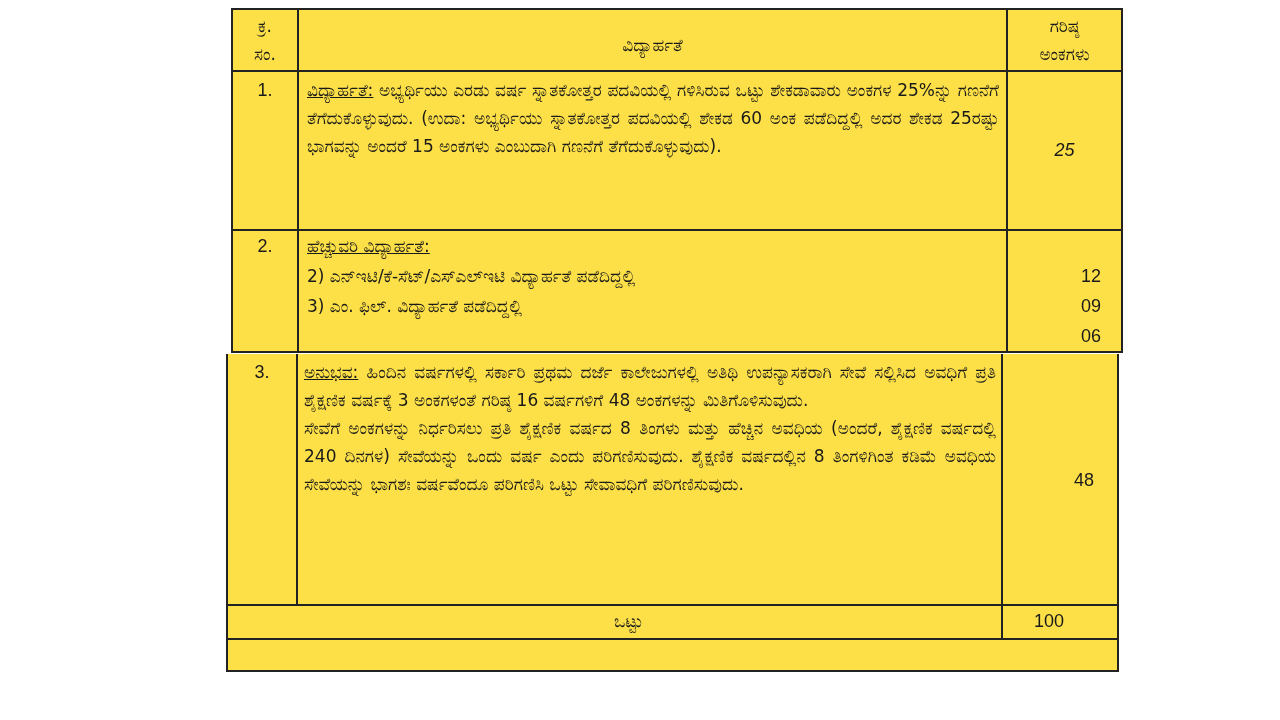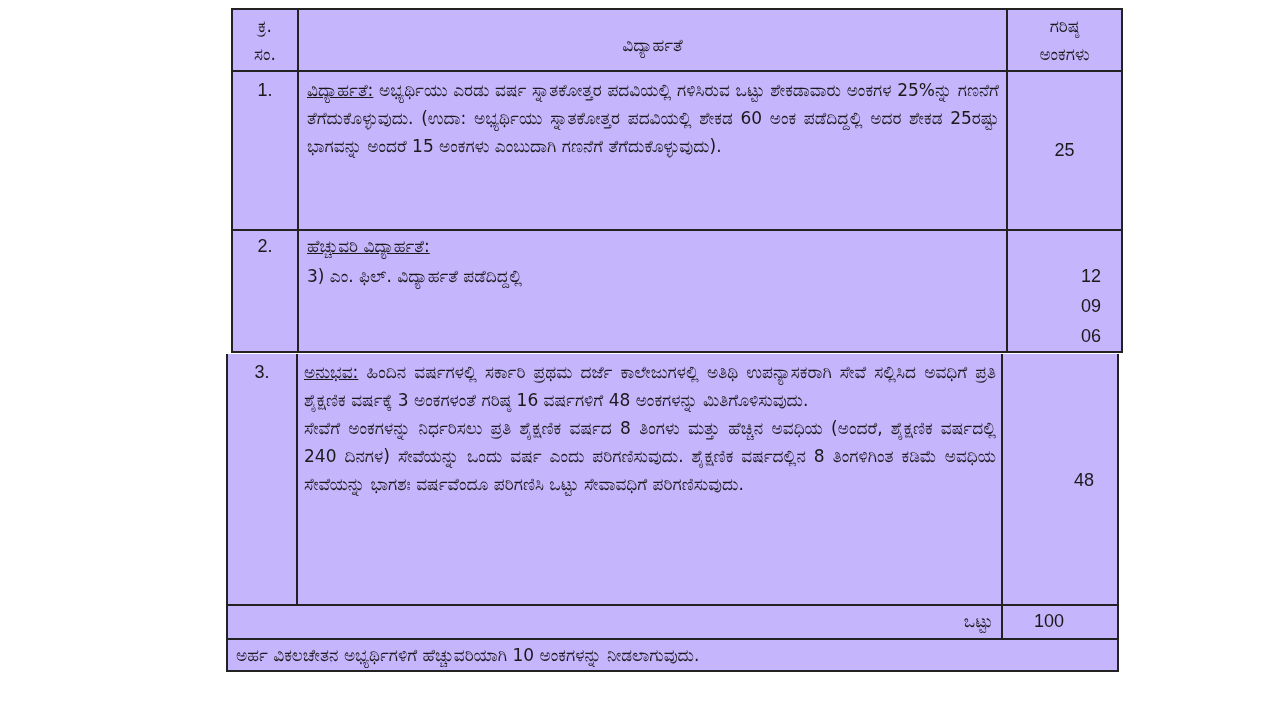--- a/index.html
+++ b/index.html
@@ -1,20 +1,20 @@
 <!DOCTYPE html>
 <html><head>
 <meta charset="utf-8">
 <style>
   html, body { margin:0; padding:0; }
   body {
     width:1280px; height:720px; background:#ffffff; position:relative; overflow:hidden;
     font-family: "DejaVu Sans", sans-serif; color:#1a1a1a;
   }
-  .blk { position:absolute; border:2px solid #222; box-sizing:border-box; background:#c4b5fd; }
+  .blk { position:absolute; border:2px solid #222; box-sizing:border-box; background:#fde047; }
   .cell { position:absolute; box-sizing:border-box; }
   .vline { position:absolute; width:2px; background:#222; }
   .hline { position:absolute; height:2px; background:#222; }
   .txt { font-size:17px; line-height:28px; }
   .center { text-align:center; }
   .u { text-decoration:underline; }
   .just { text-align:justify; text-align-last:left; }
   .num { font-family:"Liberation Sans", sans-serif; font-size:18px; }
 </style>
 </head>
@@ -33,25 +33,26 @@
   <div class="cell txt center" style="left:66px; top:21px; width:707px;">ವಿದ್ಯಾರ್ಹತೆ</div>
   <div class="cell txt center" style="left:775px; top:2px; width:113px;">
     <div>ಗರಿಷ್ಠ</div>
     <div>ಅಂಕಗಳು</div>
   </div>
 
   <div class="cell txt center num" style="left:0; top:66px; width:64px;">1.</div>
   <div class="cell txt just" style="left:74px; top:66px; width:692px;">
     <span class="u">ವಿದ್ಯಾರ್ಹತೆ:</span><span> ಅಭ್ಯರ್ಥಿಯು ಎರಡು ವರ್ಷ ಸ್ನಾತಕೋತ್ತರ ಪದವಿಯಲ್ಲಿ ಗಳಿಸಿರುವ ಒಟ್ಟು ಶೇಕಡಾವಾರು ಅಂಕಗಳ 25%ನ್ನು ಗಣನೆಗೆ ತೆಗೆದುಕೊಳ್ಳುವುದು. (ಉದಾ: ಅಭ್ಯರ್ಥಿಯು ಸ್ನಾತಕೋತ್ತರ ಪದವಿಯಲ್ಲಿ ಶೇಕಡ 60 ಅಂಕ ಪಡೆದಿದ್ದಲ್ಲಿ ಅದರ ಶೇಕಡ 25ರಷ್ಟು ಭಾಗವನ್ನು ಅಂದರೆ 15 ಅಂಕಗಳು ಎಂಬುದಾಗಿ ಗಣನೆಗೆ ತೆಗೆದುಕೊಳ್ಳುವುದು).</span>
   </div>
-  <div class="cell txt center num" style="left:775px; top:126px; width:113px;">25</div>
+  <div class="cell txt center num" style="left:775px; top:126px; width:113px;font-style:italic;">25</div>
 
   <div class="cell txt center num" style="left:0; top:222px; width:64px;">2.</div>
   <div class="cell txt" style="left:74px; top:222px; width:692px;">
     <div class="u">ಹೆಚ್ಚುವರಿ ವಿದ್ಯಾರ್ಹತೆ:</div>
+    <div style="margin-top:2px;">2) ಎನ್‌ಇಟಿ/ಕೆ-ಸೆಟ್/ಎಸ್‌ಎಲ್‌ಇಟಿ ವಿದ್ಯಾರ್ಹತೆ ಪಡೆದಿದ್ದಲ್ಲಿ</div>
     <div style="margin-top:2px;">3) ಎಂ. ಫಿಲ್. ವಿದ್ಯಾರ್ಹತೆ ಪಡೆದಿದ್ದಲ್ಲಿ</div>
   </div>
   <div class="cell txt num" style="left:775px; top:252px; width:113px; text-align:right; padding-right:20px;">
     <div style="margin-top:0;">12</div>
     <div style="margin-top:2px;">09</div>
     <div style="margin-top:2px;padding-left:48px;">06</div>
   </div>
 </div>
 
 <div class="blk" style="left:226px; top:354px; width:893px; height:318px; border-top:none;">
@@ -60,17 +61,16 @@
   <div class="hline" style="left:0; top:250px; width:889px;"></div>
   <div class="hline" style="left:0; top:284px; width:889px;"></div>
 
   <div class="cell txt center num" style="left:0; top:4px; width:68px;">3.</div>
   <div class="cell txt just" style="left:76px; top:4px; width:692px;">
     <span class="u">ಅನುಭವ:</span><span> ಹಿಂದಿನ ವರ್ಷಗಳಲ್ಲಿ ಸರ್ಕಾರಿ ಪ್ರಥಮ ದರ್ಜೆ ಕಾಲೇಜುಗಳಲ್ಲಿ ಅತಿಥಿ ಉಪನ್ಯಾಸಕರಾಗಿ ಸೇವೆ ಸಲ್ಲಿಸಿದ ಅವಧಿಗೆ ಪ್ರತಿ ಶೈಕ್ಷಣಿಕ ವರ್ಷಕ್ಕೆ 3 ಅಂಕಗಳಂತೆ ಗರಿಷ್ಠ 16 ವರ್ಷಗಳಿಗೆ 48 ಅಂಕಗಳನ್ನು ಮಿತಿಗೊಳಿಸುವುದು.</span>
     <div>ಸೇವೆಗೆ ಅಂಕಗಳನ್ನು ನಿರ್ಧರಿಸಲು ಪ್ರತಿ ಶೈಕ್ಷಣಿಕ ವರ್ಷದ 8 ತಿಂಗಳು ಮತ್ತು ಹೆಚ್ಚಿನ ಅವಧಿಯ (ಅಂದರೆ, ಶೈಕ್ಷಣಿಕ ವರ್ಷದಲ್ಲಿ 240 ದಿನಗಳ) ಸೇವೆಯನ್ನು ಒಂದು ವರ್ಷ ಎಂದು ಪರಿಗಣಿಸುವುದು. ಶೈಕ್ಷಣಿಕ ವರ್ಷದಲ್ಲಿನ 8 ತಿಂಗಳಿಗಿಂತ ಕಡಿಮೆ ಅವಧಿಯ ಸೇವೆಯನ್ನು ಭಾಗಶಃ ವರ್ಷವೆಂದೂ ಪರಿಗಣಿಸಿ ಒಟ್ಟು ಸೇವಾವಧಿಗೆ ಪರಿಗಣಿಸುವುದು.</div>
   </div>
   <div class="cell txt center num" style="left:775px; top:112px; width:114px;padding-left:48px;">48</div>
 
-  <div class="cell txt" style="left:0; top:253px; width:765px; text-align:right;padding-left:36px;">ಒಟ್ಟು</div>
+  <div class="cell txt" style="left:0; top:253px; width:765px; text-align:center;padding-left:36px;">ಒಟ್ಟು</div>
   <div class="cell txt center num" style="left:775px; top:253px; width:92px;">100</div>
 
-  <div class="cell txt" style="left:8px; top:287px; width:880px;">ಅರ್ಹ ವಿಕಲಚೇತನ ಅಭ್ಯರ್ಥಿಗಳಿಗೆ ಹೆಚ್ಚುವರಿಯಾಗಿ 10 ಅಂಕಗಳನ್ನು ನೀಡಲಾಗುವುದು.</div>
 </div>
 
 </body></html>

